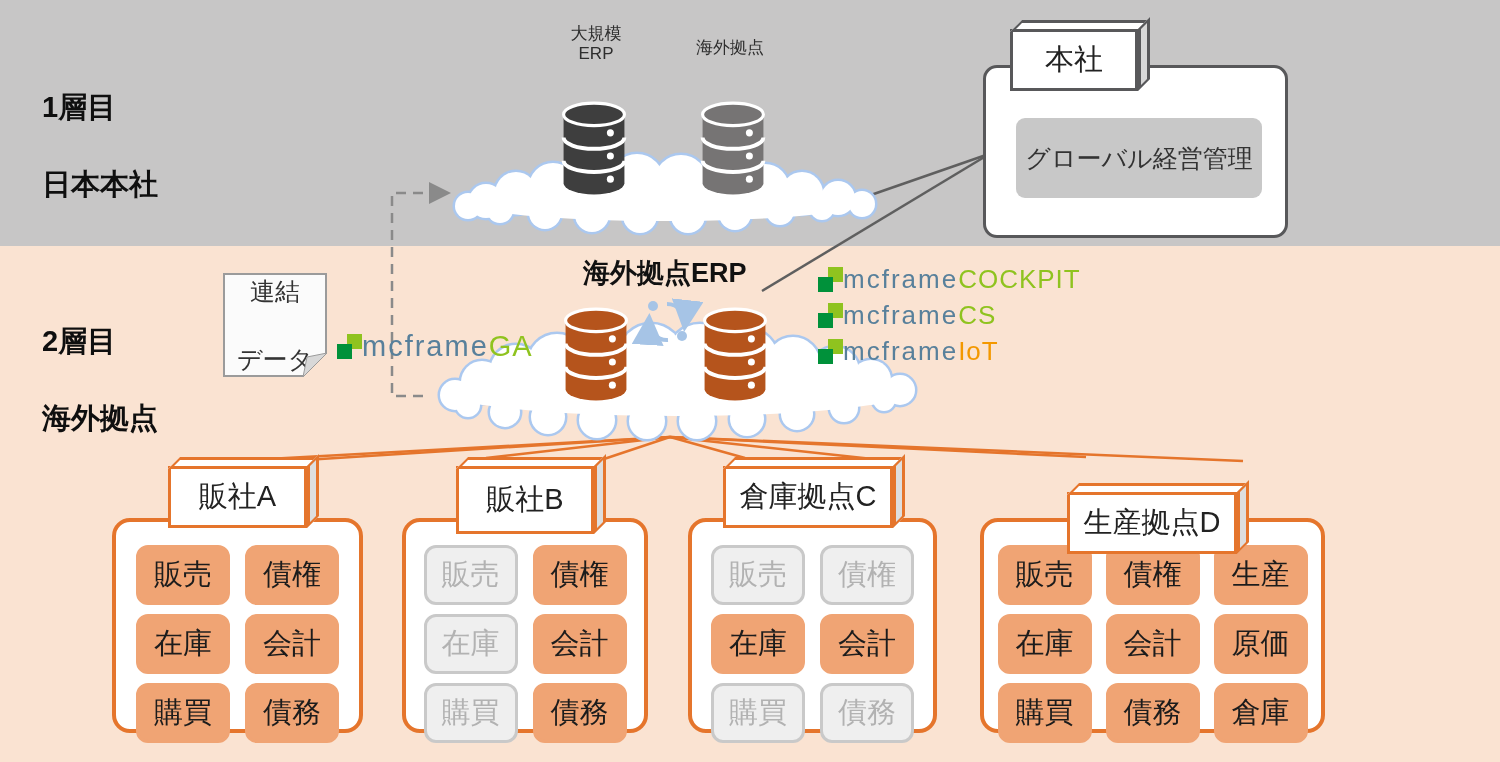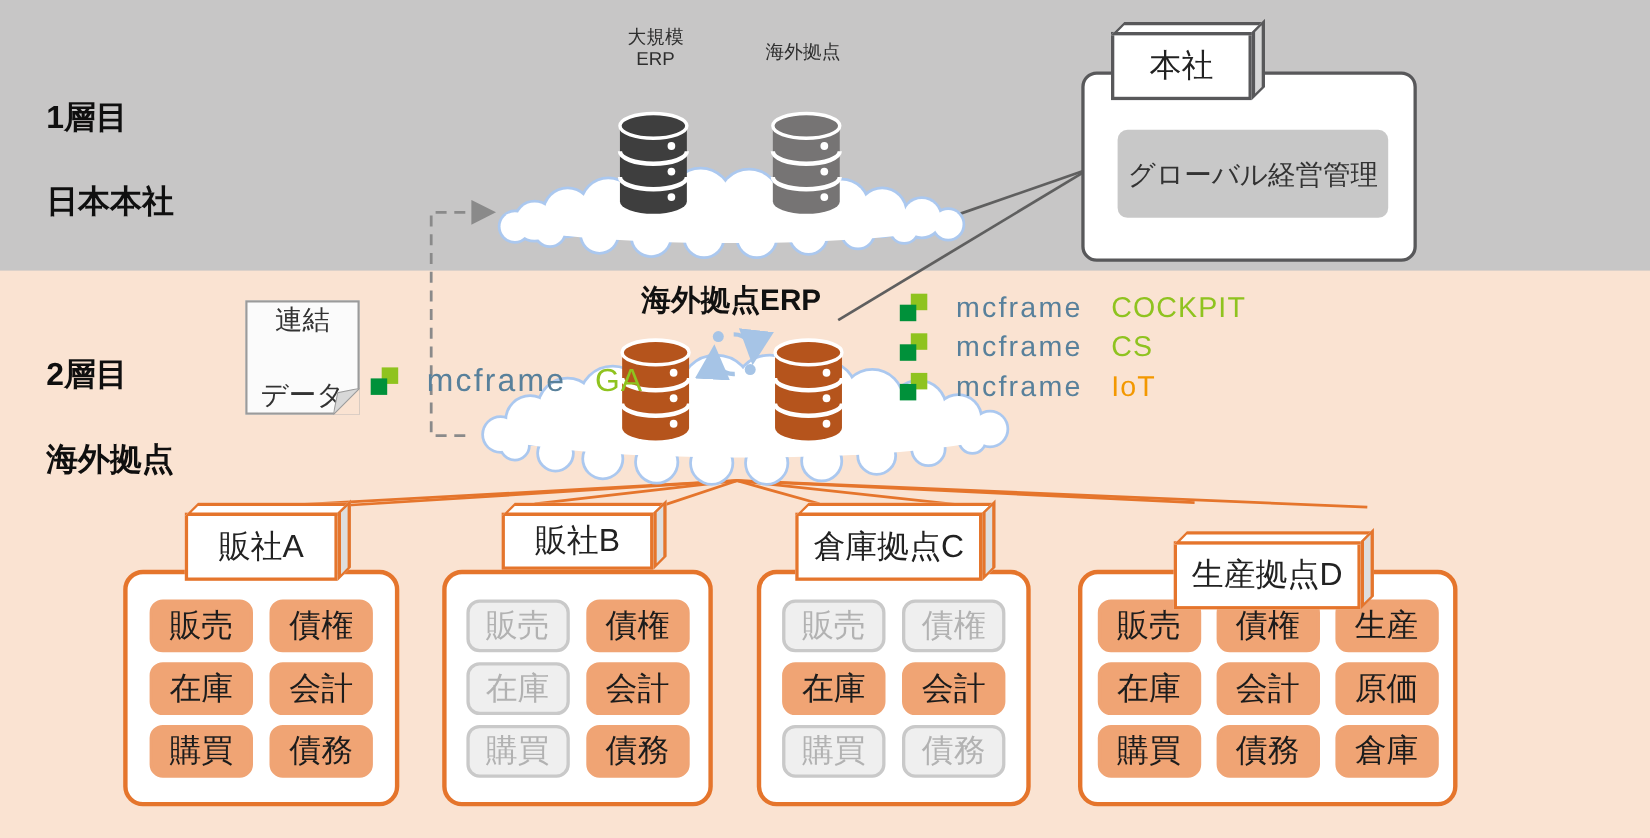--- a/index.html
+++ b/index.html
@@ -35,33 +35,33 @@
       transform:skewY(-45deg);transform-origin:0 0;}
   .t3.gray{border-color:var(--hqc);}
   .t3.gray::before{border-color:var(--hqc);}
   .t3.gray::after{border-color:var(--hqc);background:#d8d8d8;}
 
   
   .site{z-index:2;background:#fff;border:4px solid var(--oc);border-radius:18px;box-sizing:border-box;
         width:251px;height:215px;display:flex;justify-content:center;}
   .chips{display:grid;grid-template-columns:repeat(2,94px);gap:9px 15px;margin-top:23px;align-content:start;}
   .chips.cols3{grid-template-columns:repeat(3,94px);gap:9px 14px;}
-  .chip{width:94px;height:48px;box-sizing:border-box;border-radius:12px;display:flex;align-items:center;
+  .chip{width:94px;height:60px;box-sizing:border-box;border-radius:12px;display:flex;align-items:center;
         justify-content:center;font-size:29px;font-weight:500;color:#1c1c1c;
         background:var(--chip-on);border:3px solid var(--chip-on);}
   .chip[data-state="off"]{background:var(--chip-off-bg);border-color:var(--chip-off-bd);color:var(--chip-off-tx);font-weight:400;}
 
   
   .note{z-index:3;left:223px;top:273px;width:104px;height:104px;background:#fbfbfb;border:2px solid #9b9b9b;
         box-sizing:border-box;display:flex;flex-direction:column;align-items:center;justify-content:space-between;
         font-size:25px;color:#333;line-height:1.3;}
   .note svg{position:absolute;right:-2px;bottom:-2px;}
 
   
-  .logo{z-index:3;display:flex;align-items:center;gap:26px;}
+  .logo{z-index:3;display:flex;align-items:center;gap:0;}
   .logo .brand{color:var(--brand);letter-spacing:2px;}
   .logo .product{letter-spacing:1px;}
   .product.green{color:var(--mcgreen);}
   .product.orange{color:var(--mcorange);}
   .logo-icon{position:relative;width:25px;height:25px;flex:0 0 25px;}
   .logo-icon .sq-light{position:absolute;top:0;right:0;width:15px;height:15px;background:var(--mcgreen);}
   .logo-icon .sq-dark{position:absolute;bottom:0;left:0;width:15px;height:15px;background:var(--mcdark);}
   .logo.big{font-size:29px;}
   .logo.small{font-size:26px;}
 </style>
@@ -256,21 +256,21 @@
   <div class="abs site" style="left:402px;top:518px;width:246px;">
     <div class="chips">
       <div class="chip" data-state="off">販売</div>
       <div class="chip" data-state="on">債権</div>
       <div class="chip" data-state="off">在庫</div>
       <div class="chip" data-state="on">会計</div>
       <div class="chip" data-state="off">購買</div>
       <div class="chip" data-state="on">債務</div>
     </div>
   </div>
-  <div class="t3" style="left:456px;top:466px;width:138px;height:52px;text-align:right;">
+  <div class="t3" style="left:456px;top:466px;width:138px;height:68px;text-align:right;">
     <span>販社B</span>
   </div>
 
   <div class="abs site" style="left:688px;top:518px;width:249px;">
     <div class="chips">
       <div class="chip" data-state="off">販売</div>
       <div class="chip" data-state="off">債権</div>
       <div class="chip" data-state="on">在庫</div>
       <div class="chip" data-state="on">会計</div>
       <div class="chip" data-state="off">購買</div>

